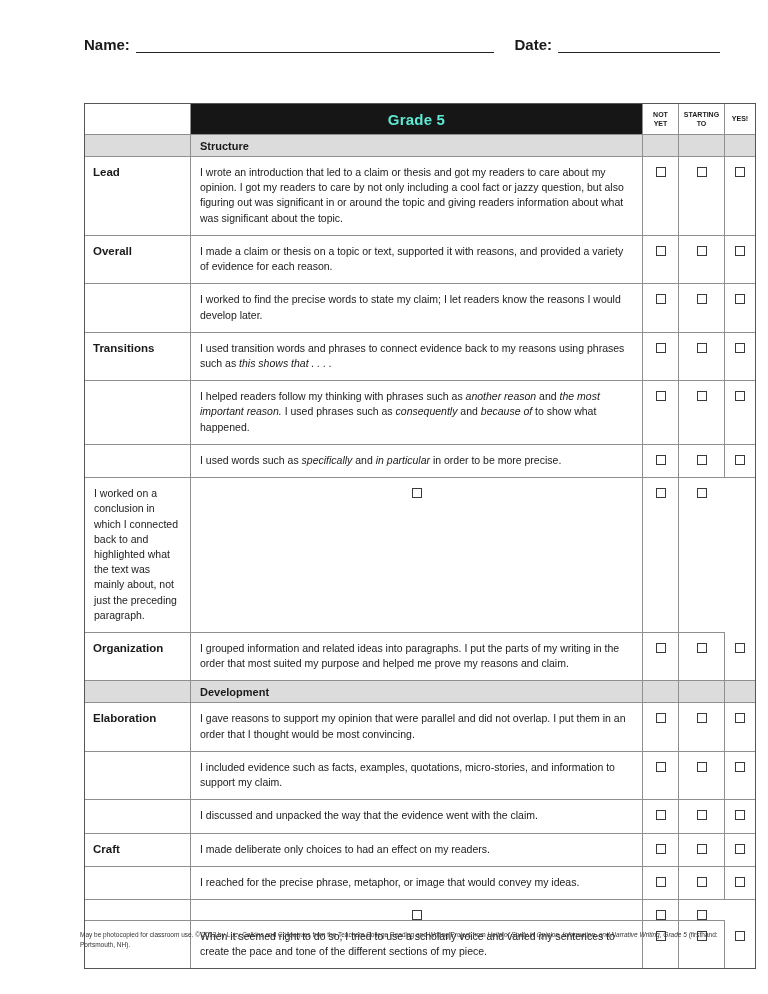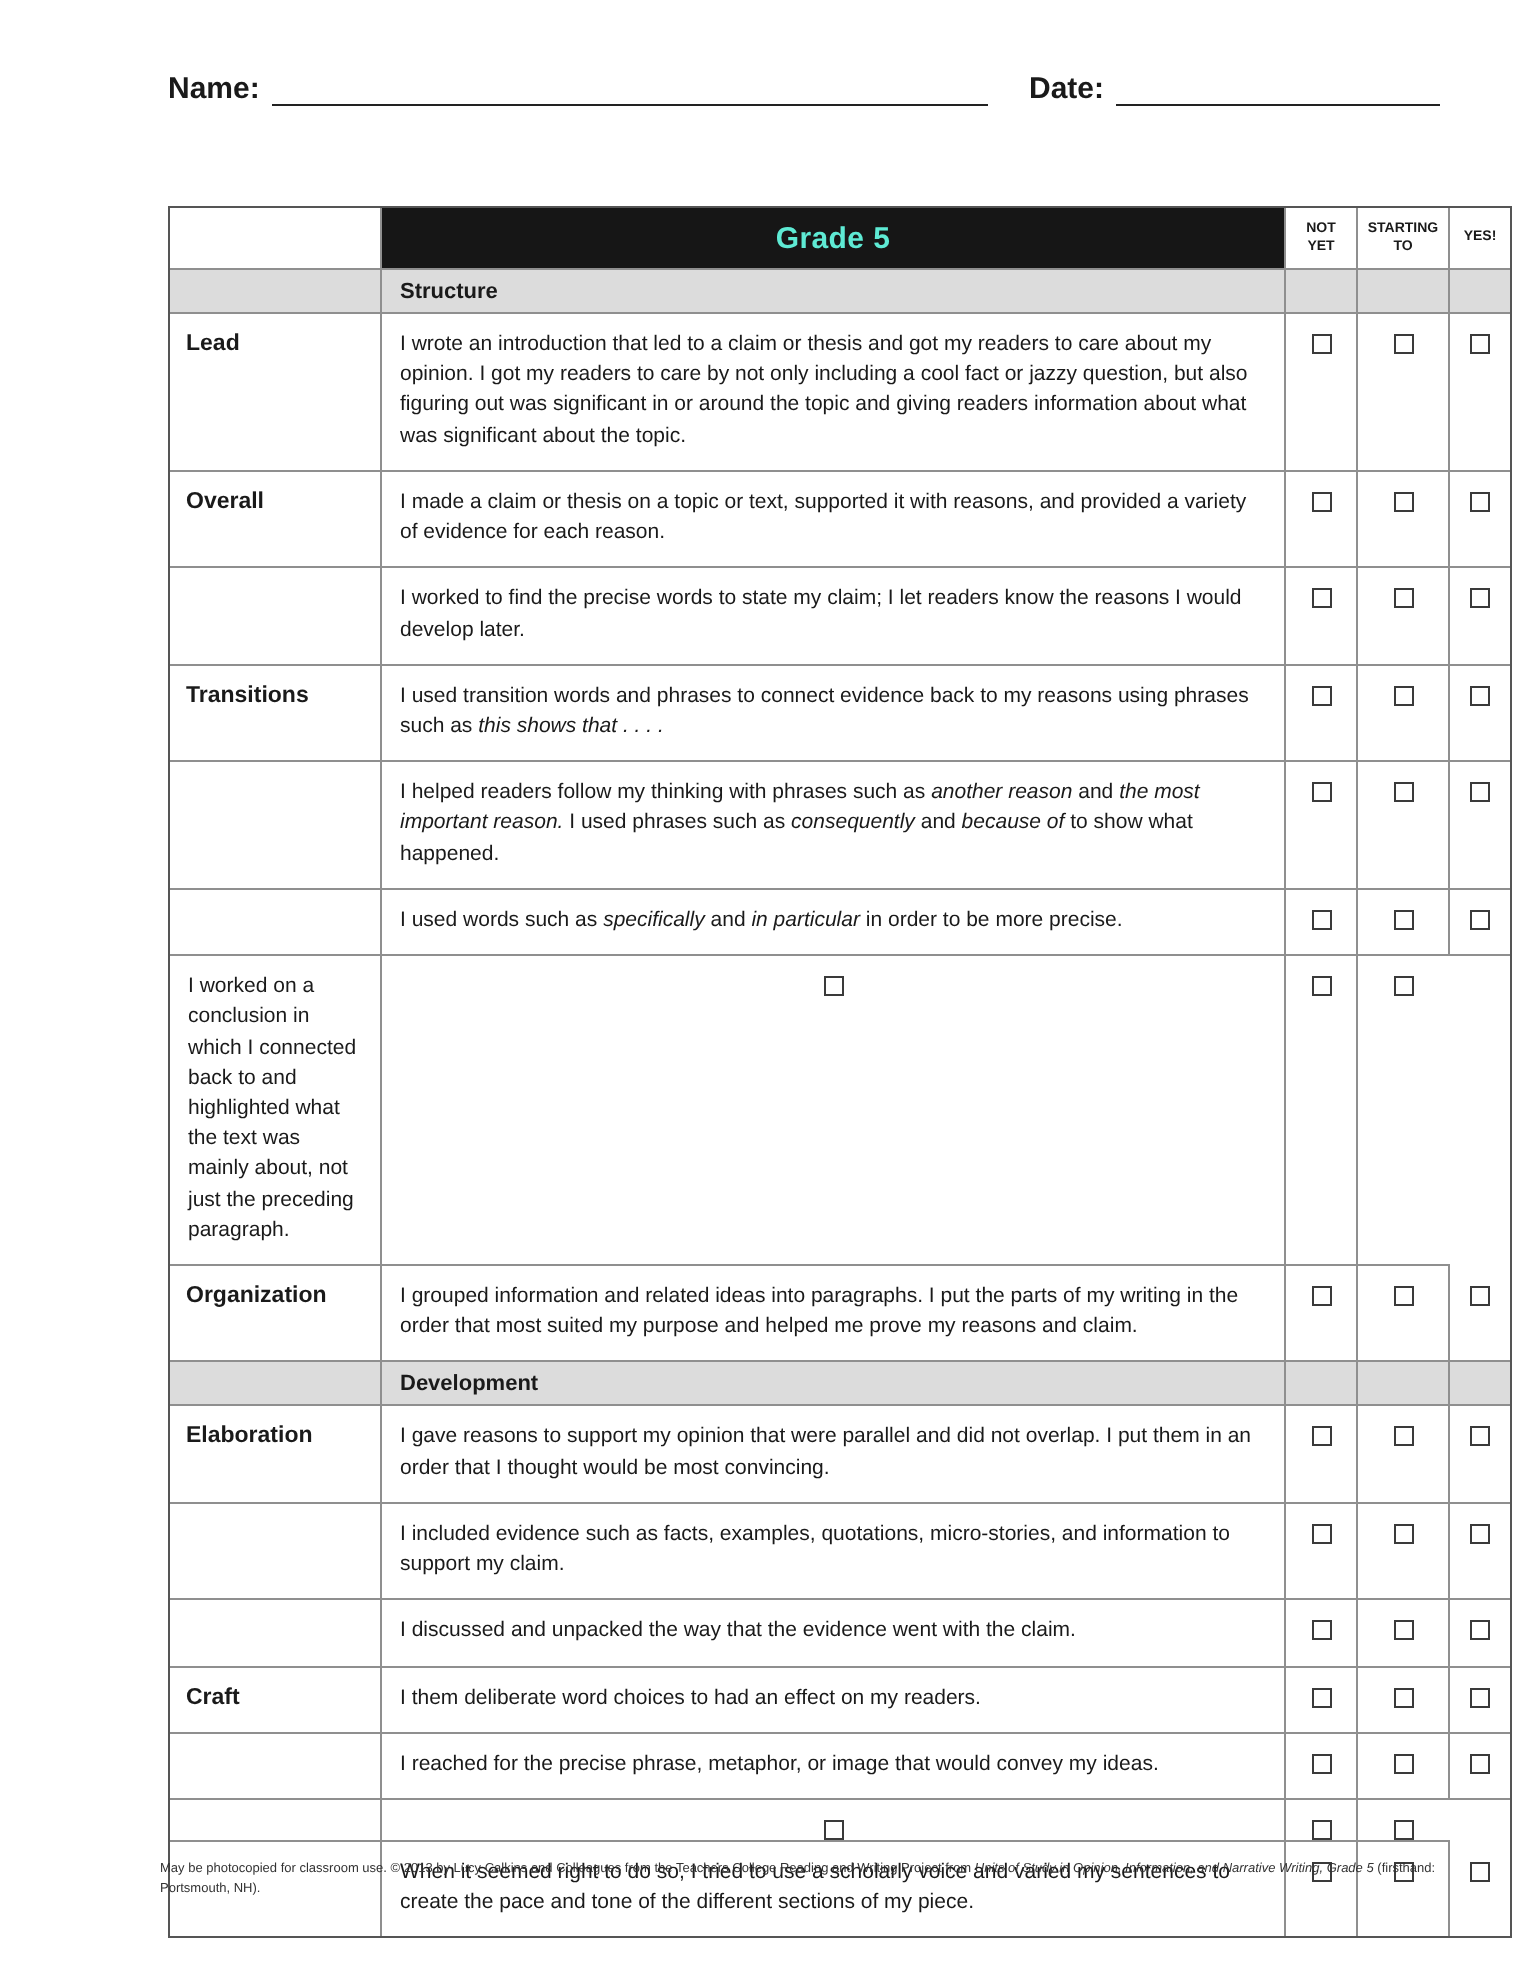--- a/index.html
+++ b/index.html
@@ -253,21 +253,21 @@
         </div>
         <div class="cell check-cell">
           <span class="checkbox"></span>
         </div>
         <div class="cell check-cell">
           <span class="checkbox"></span>
         </div>
       </div>
       <div class="row">
         <div class="cell cat-cell">Craft</div>
-        <div class="cell text-cell"><span>I them deliberate word choices to had an effect on my readers.</span></div>
+        <div class="cell text-cell"><span>I made deliberate only choices to had an effect on my readers.</span></div>
         <div class="cell check-cell">
           <span class="checkbox"></span>
         </div>
         <div class="cell check-cell">
           <span class="checkbox"></span>
         </div>
         <div class="cell check-cell">
           <span class="checkbox"></span>
         </div>
       </div>

